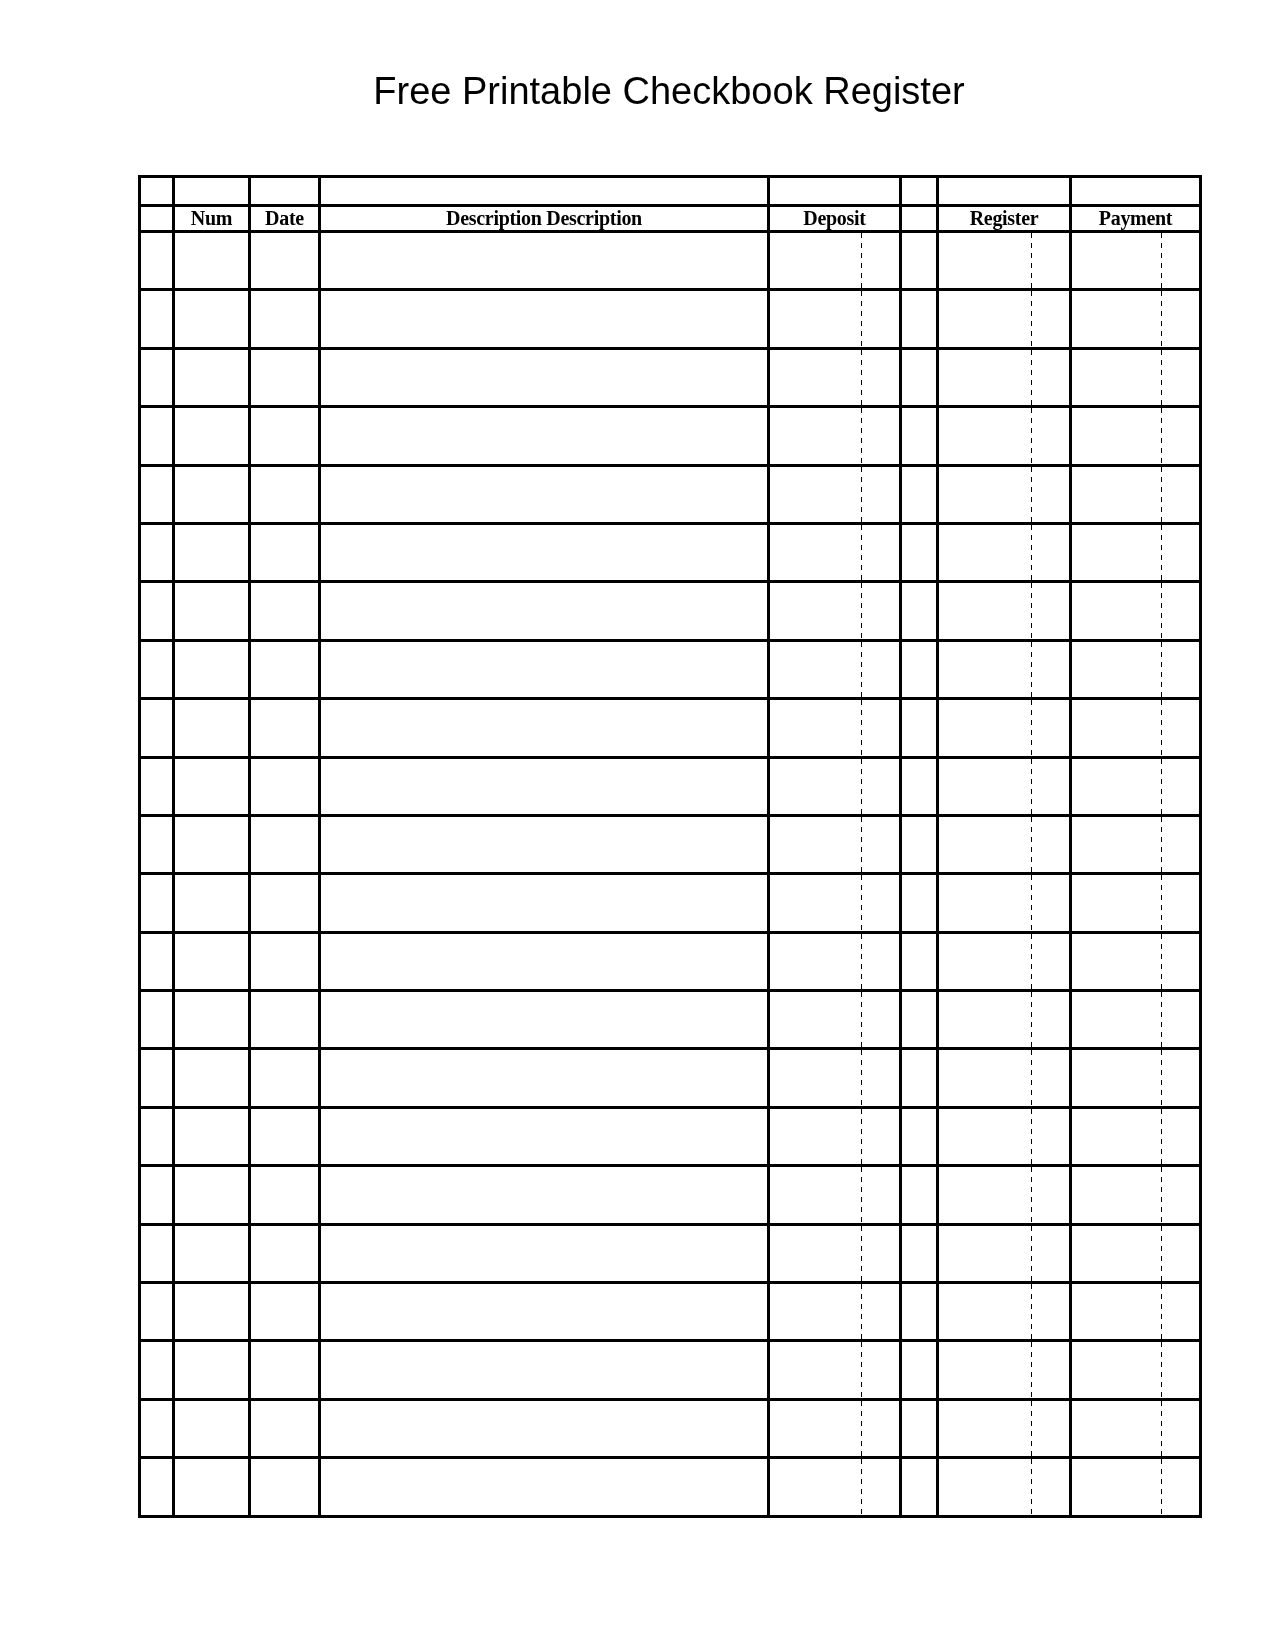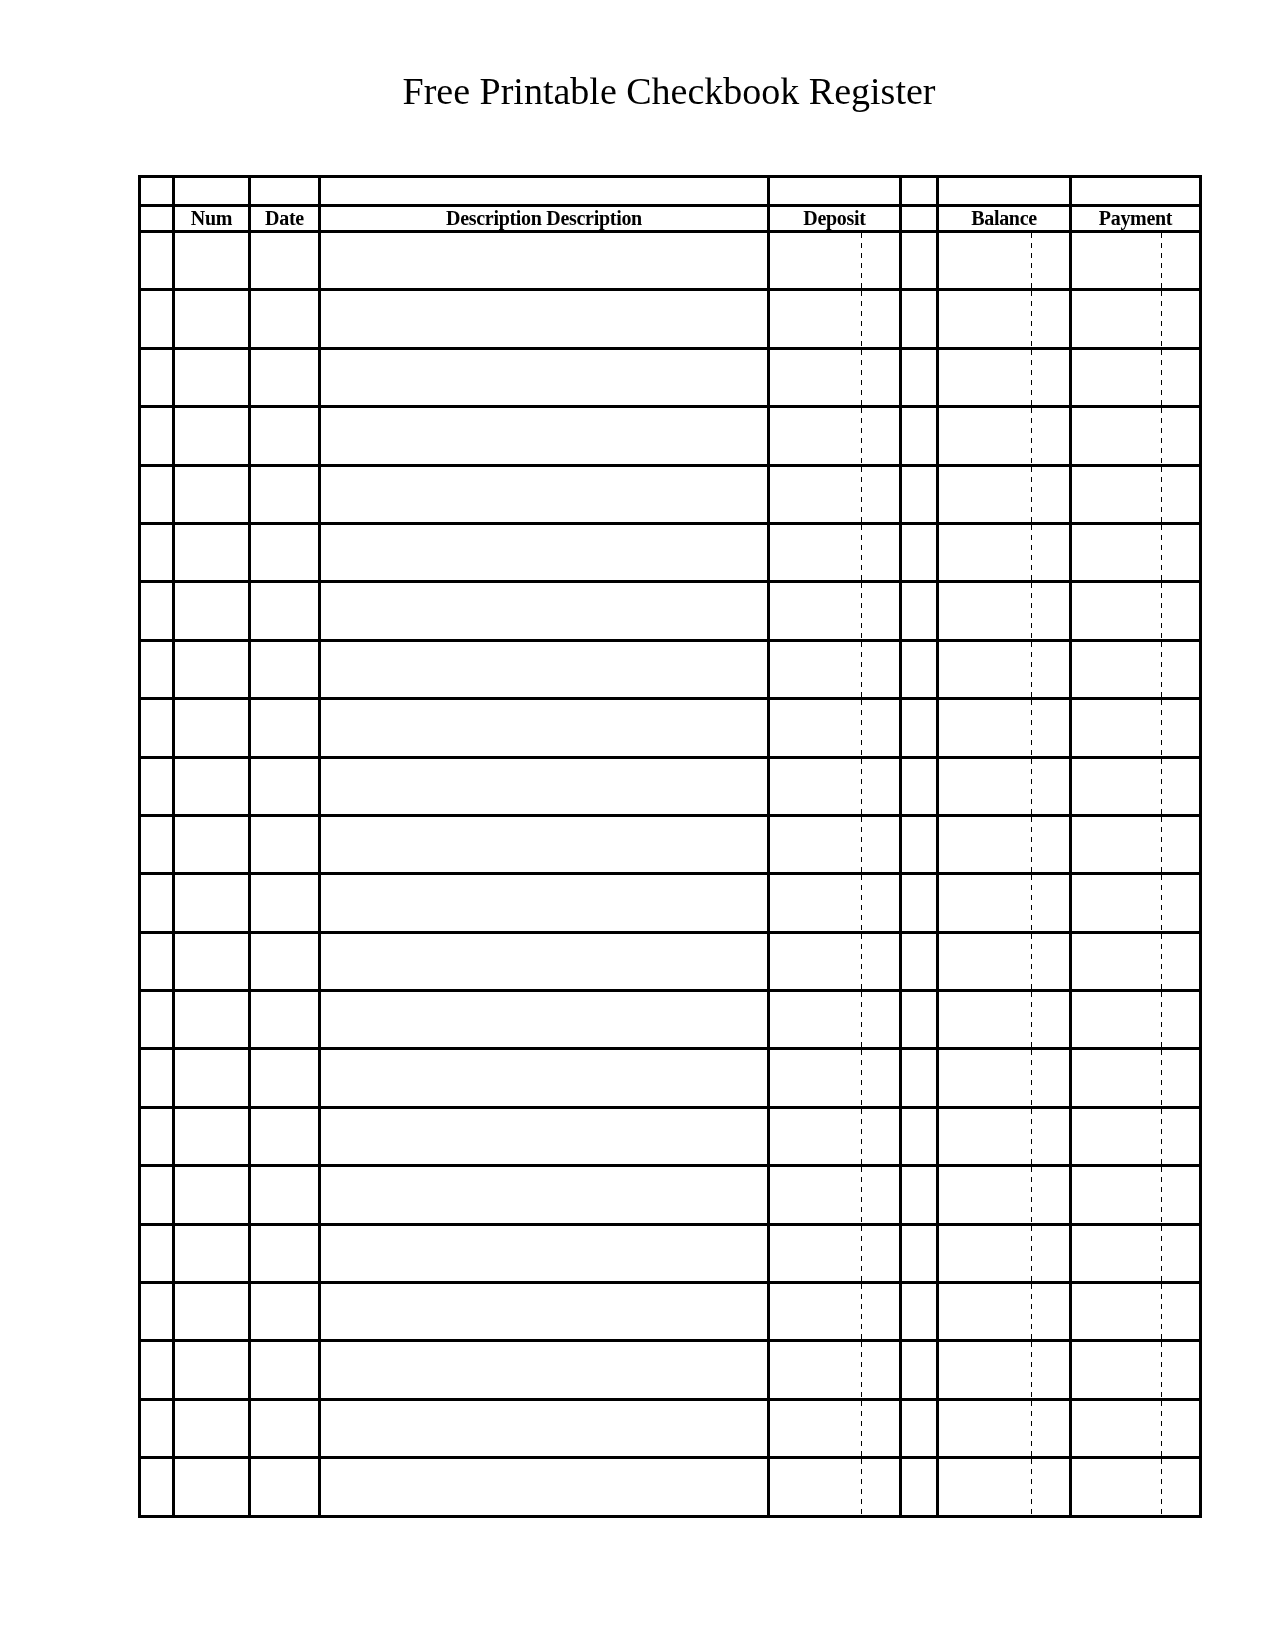--- a/index.html
+++ b/index.html
@@ -16,21 +16,21 @@
     font-family: "Liberation Sans", sans-serif;
     color: #000000;
   }
   .title {
     position: absolute;
     top: 72px;
     left: 138px;
     width: 1062px;
     margin: 0;
     text-align: center;
-    font-family: Liberation Serif, serif;
+    font-family: Liberation Sans, sans-serif;
     font-weight: 400;
     font-size: 38px;
     line-height: 1.0;
     color: #000000;
     white-space: nowrap;
   }
   table.register {
     position: absolute;
     left: 138px;
     top: 175px;
@@ -111,21 +111,21 @@
         <td></td>
         <td></td>
       </tr>
       <tr class="row-head">
         <th></th>
         <th>Num</th>
         <th>Date</th>
         <th>Description Description</th>
         <th>Deposit</th>
         <th></th>
-        <th>Balance</th>
+        <th>Register</th>
         <th>Payment</th>
       </tr>
     </thead>
     <tbody class="register-body">
     <tr>
           <td></td>
           <td></td>
           <td></td>
           <td></td>
           <td class="money">

